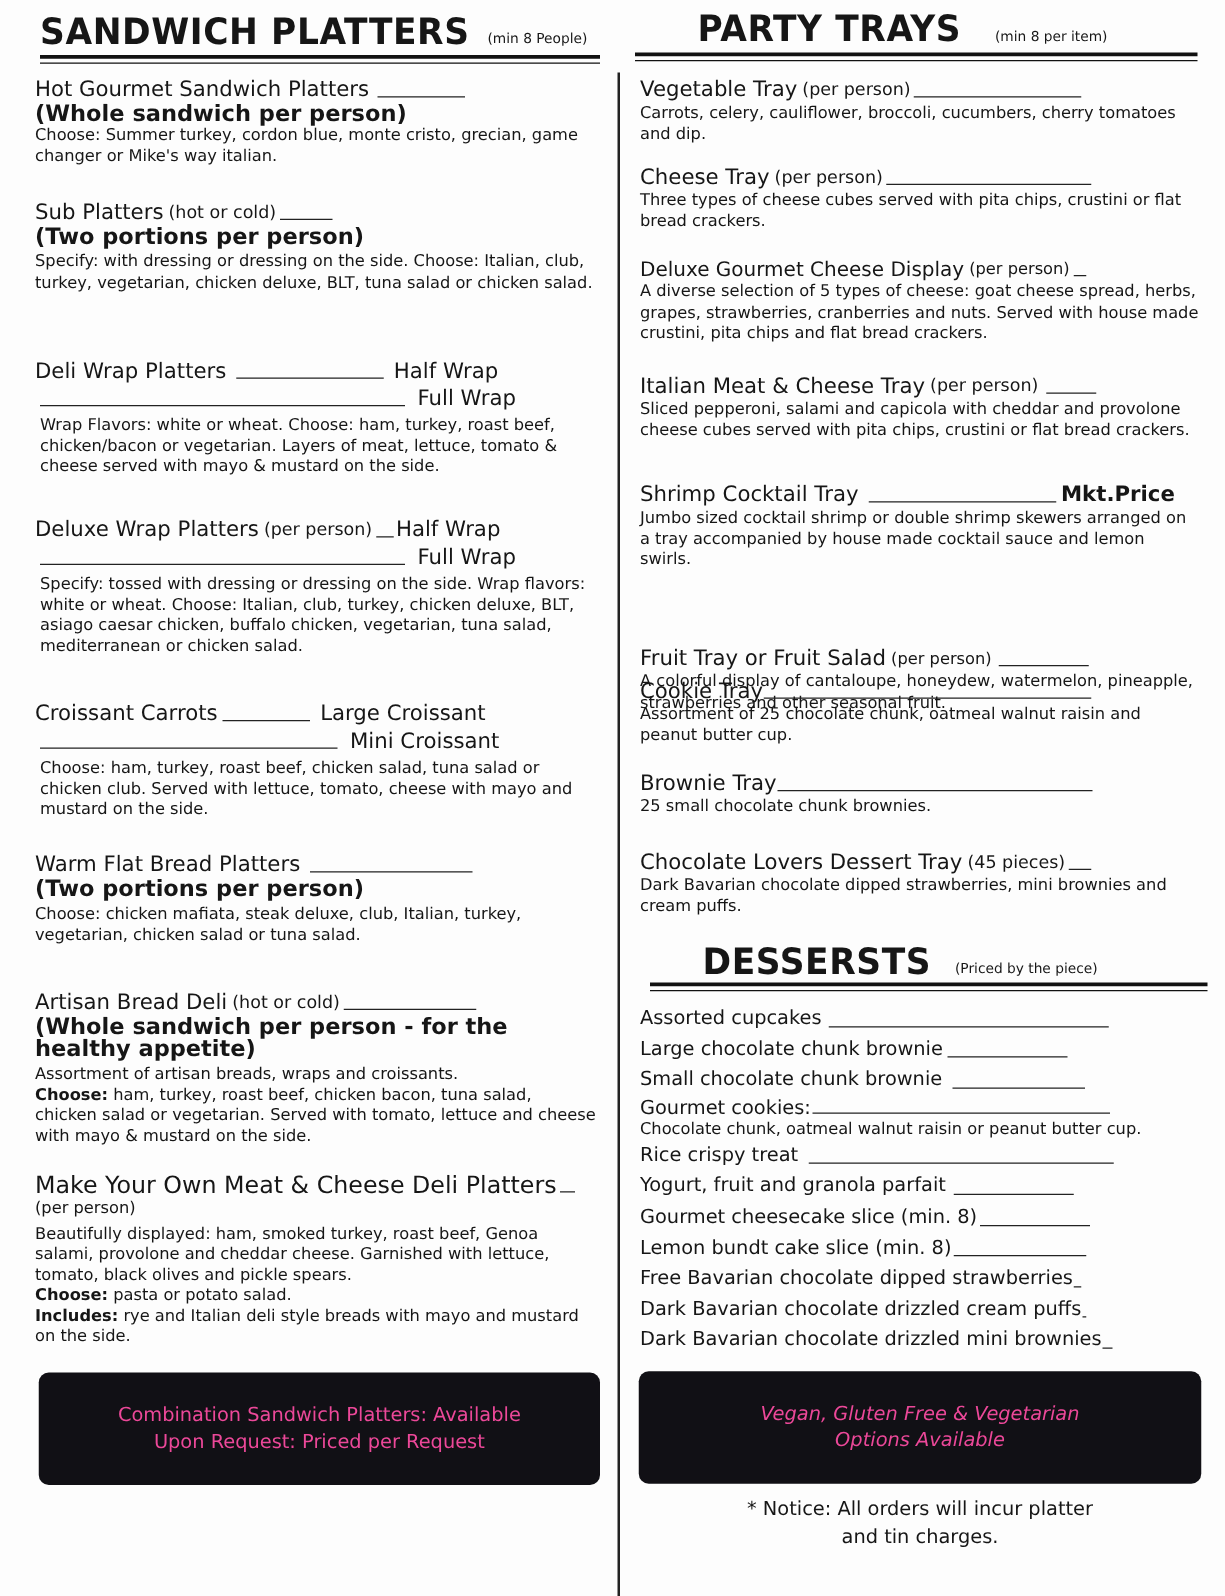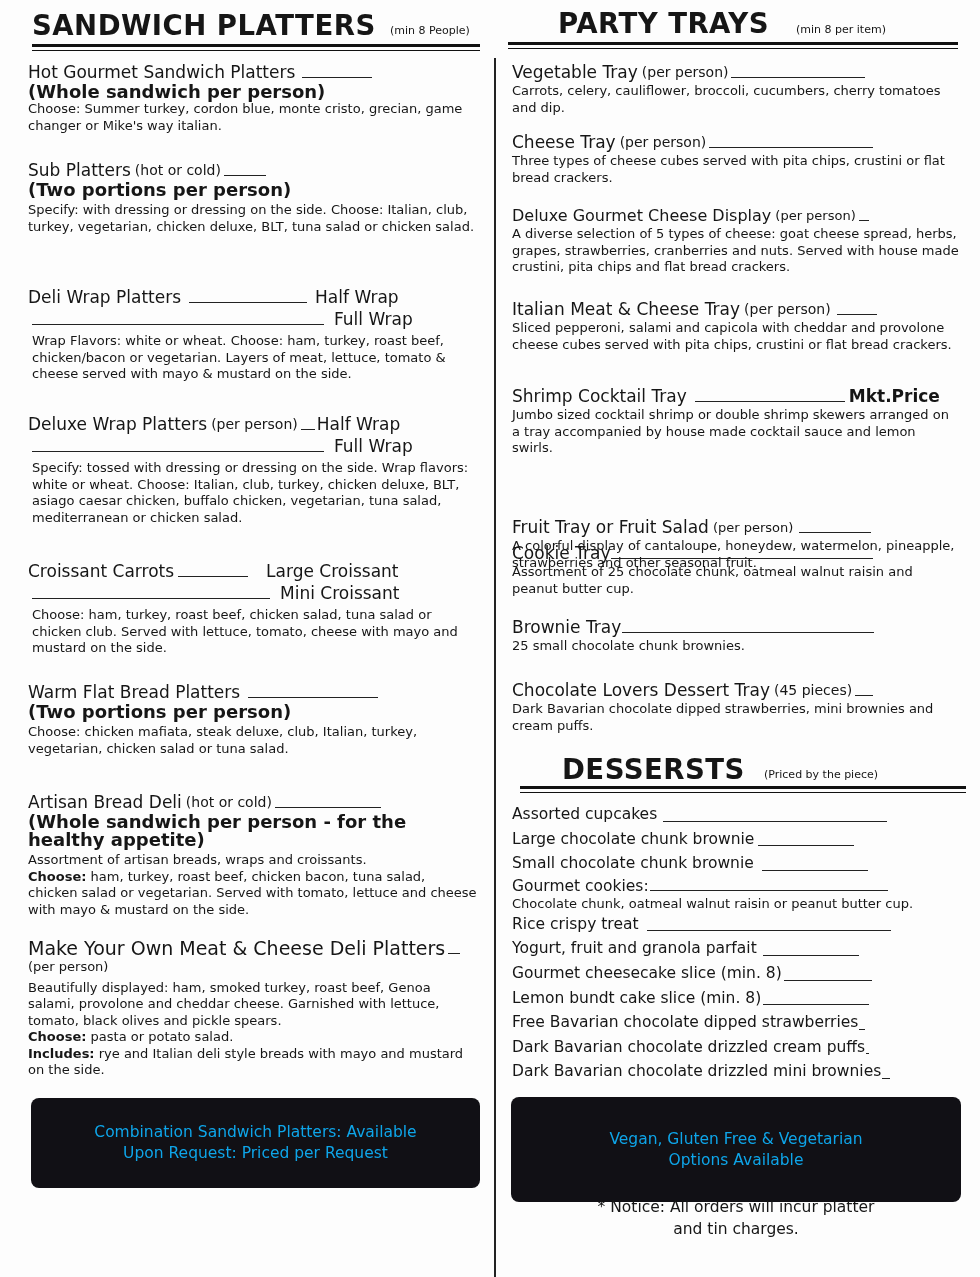--- a/index.html
+++ b/index.html
@@ -18,21 +18,21 @@
   .item { position:absolute; left:0; right:0; }
   .name-row { font-size:17px; line-height:21px; white-space:nowrap; display:flex; align-items:flex-end; }
   .name { font-weight:normal; }
   .qual { font-size:14px; margin-left:4px; }
   .line { display:inline-block; border-bottom:1.5px solid #222; height:0; margin-left:3px; margin-bottom:5px; }
   .sub { font-size:18px; line-height:18px; font-weight:bold; }
   .desc { font-size:13px; line-height:16.5px; }
   .desc b { font-weight:bold; }
   .opt { font-size:17px; line-height:22px; white-space:nowrap; }
   .dessert { font-size:15.5px; line-height:24.6px; white-space:nowrap; display:flex; align-items:flex-end; }
-  .box { position:absolute; background:#111015; color:#0ea5e9; border-radius:8px; text-align:center; font-size:15.5px; line-height:21px; display:flex; align-items:center; justify-content:center; }
+  .box { position:absolute; background:#111015; color:#ec4899; border-radius:8px; text-align:center; font-size:15.5px; line-height:21px; display:flex; align-items:center; justify-content:center; }
   .notice { position:absolute; text-align:center; font-size:15.5px; line-height:22px; }
 </style>
 </head>
 <body>
 
 <div class="vdivider"></div>
 
 <div class="col col-left">
   <div class="sec-head" style="position:absolute; top:8px; left:4px; width:448px;">
     <span class="sec-title">SANDWICH PLATTERS</span><span class="sec-note" style="position:absolute; left:352px; top:16px;text-align:right;">(min 8 People)</span>
@@ -83,21 +83,21 @@
         <span class="line" style="width:292px; margin-left:4px;"></span>
         <span class="opt" style="margin-left:10px;">Full Wrap</span>
       </div>
     <div class="desc" style="margin-top:3px; padding-left:4px;">Specify: tossed with dressing or dressing on the side. Wrap flavors: white or wheat. Choose: Italian, club, turkey, chicken deluxe, BLT, asiago caesar chicken, buffalo chicken, vegetarian, tuna salad, mediterranean or chicken salad.</div>
   </div>
 
   <div class="item" style="top:560px;">
     <div class="name-row">
         <span class="name">Croissant Carrots</span>
         <span class="line" style="width:70px; margin-left:4px;"></span>
-        <span class="opt" style="margin-left:18px;">Large Croissant</span>
+        <span class="opt" style="margin-left:8px;">Large Croissant</span>
       </div>
     <div class="name-row">
         <span class="line" style="width:238px; margin-left:4px;"></span>
         <span class="opt" style="margin-left:10px;">Mini Croissant</span>
       </div>
     <div class="desc" style="margin-top:3px; padding-left:4px;">Choose: ham, turkey, roast beef, chicken salad, tuna salad or chicken club. Served with lettuce, tomato, cheese with mayo and mustard on the side.</div>
   </div>
 
   <div class="item" style="top:682px;">
     <div class="name-row">
@@ -275,21 +275,21 @@
     <div class="dessert">
         <span>Dark Bavarian chocolate drizzled cream puffs</span>
         <span class="line" style="width:3px; margin-left:1px;"></span>
       </div>
     <div class="dessert">
         <span>Dark Bavarian chocolate drizzled mini brownies</span>
         <span class="line" style="width:8px; margin-left:1px;"></span>
       </div>
   </div>
 
-  <div class="box" style="left:-1px; top:1097px; width:450px; height:105px;">
+  <div class="box" style="left:-1px; top:1097px; width:450px; height:90px;font-style:italic;">
     <div>
       <div>Vegan, Gluten Free &amp; Vegetarian</div>
       <div>Options Available</div>
     </div>
   </div>
 
   <div class="notice" style="left:0; top:1196px; width:448px;">
     <div>* Notice: All orders will incur platter</div>
     <div>and tin charges.</div>
   </div>

